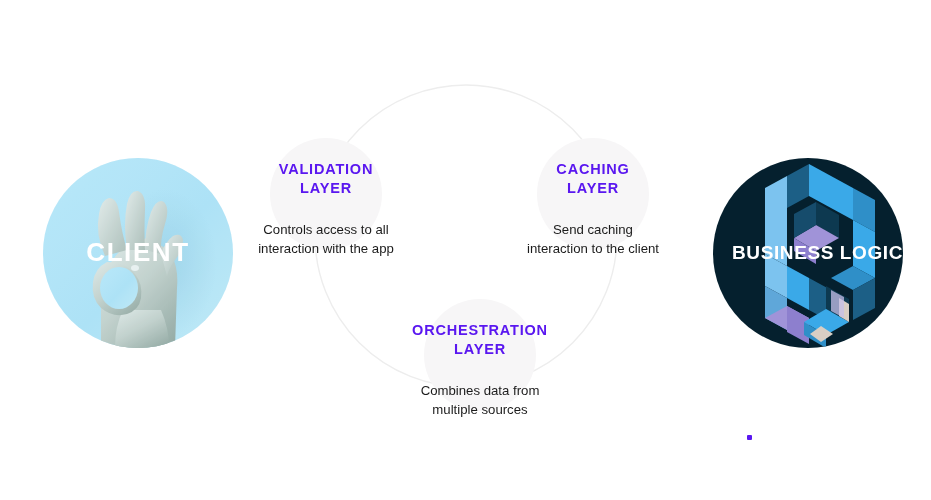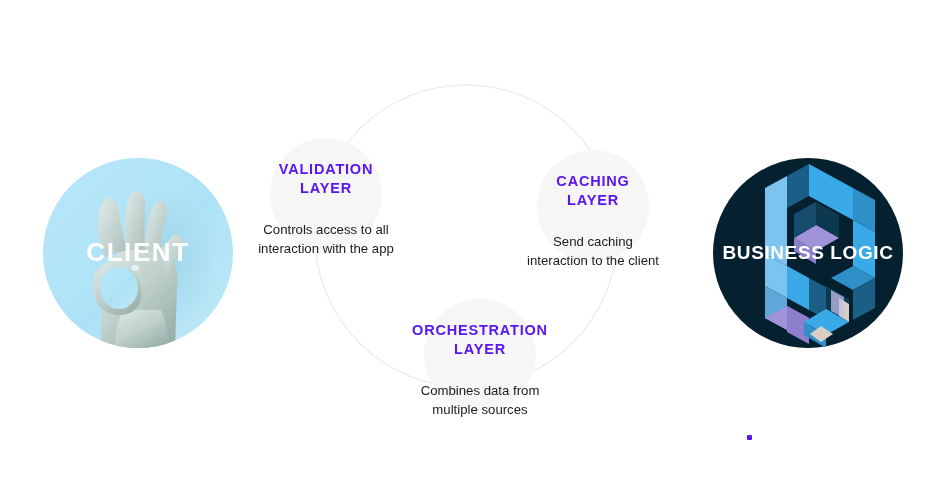--- a/index.html
+++ b/index.html
@@ -61,21 +61,21 @@
     letter-spacing: 1.2px;
     line-height: 1.12;
     z-index: 5;
     pointer-events: none;
   }
 
   #client-node { left: 43px; top: 158px; }
   #client-node .node-label { font-size: 26px; letter-spacing: 1.6px; }
 
   #business-node { left: 713px; top: 158px; }
-  #business-node .node-label { font-size: 19px; letter-spacing: 0.6px; }
+  #business-node .node-label { font-size: 19px; letter-spacing: 0.6px; text-align: right; }
 
   
   .layer-node {
     position: absolute;
     width: 230px;
     text-align: center;
   }
   .layer-halo {
     position: absolute;
     left: 50%;
@@ -101,21 +101,21 @@
     position: relative;
     z-index: 2;
     margin-top: 24px;
     color: #1b1b1b;
     font-size: 13.2px;
     line-height: 1.42;
     white-space: pre-line;
   }
 
   #node-validation    { left: 211px; top: 160px; text-align: center; }
-  #node-caching       { left: 478px; top: 172px; }
+  #node-caching       { left: 478px; top: 160px; }
   #node-orchestration { left: 365px; top: 321px; }
 
   
   #stray-dot {
     position: absolute;
     left: 747px;
     top: 435px;
     width: 5px;
     height: 5px;
     border-radius: 1px;

